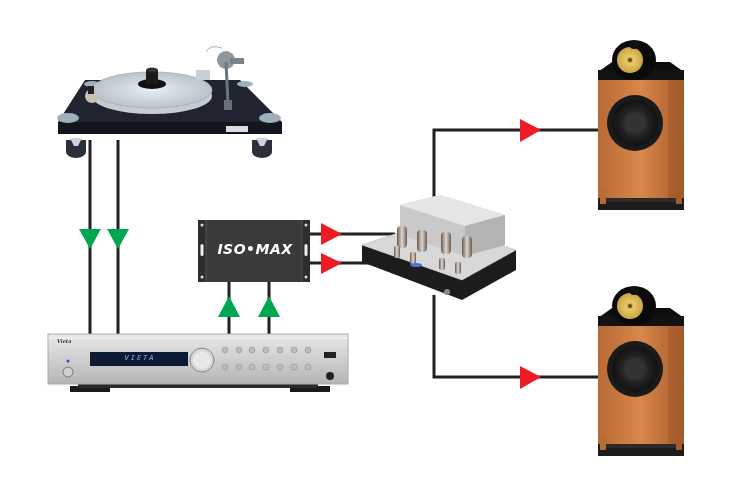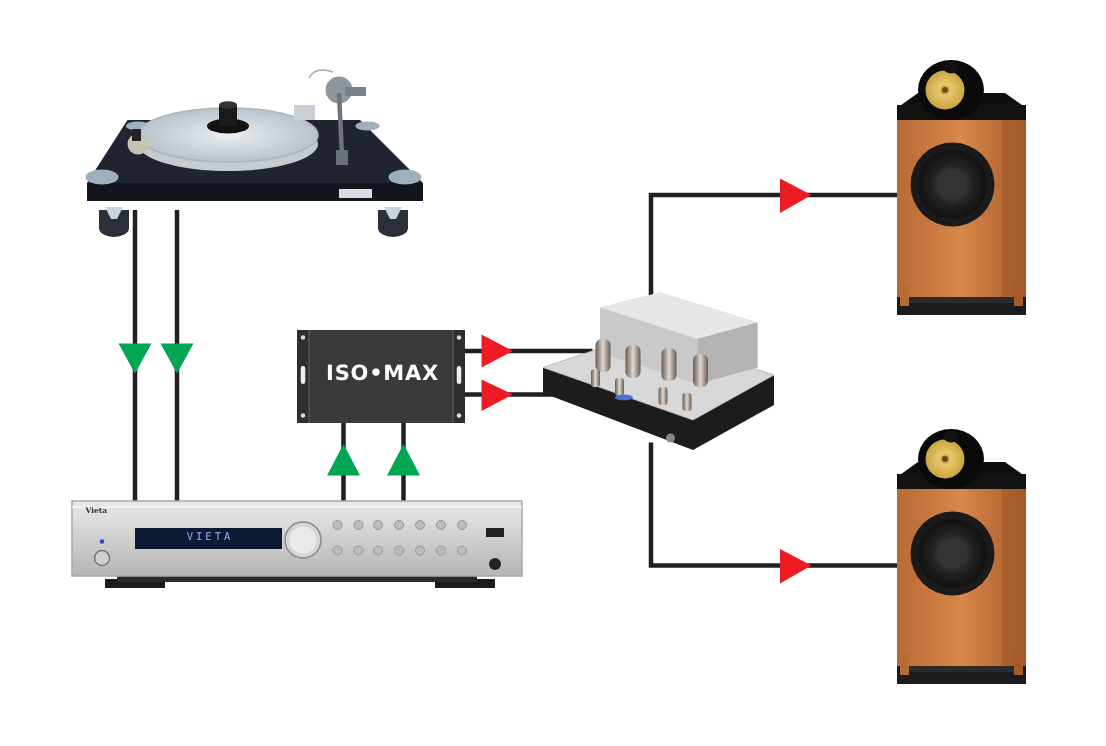--- a/index.html
+++ b/index.html
@@ -1,17 +1,17 @@
 <!DOCTYPE html>
 <html><head>
 <meta charset="utf-8">
 <style>
   html, body { margin: 0; padding: 0; background: #ffffff; }
   body { width: 737px; height: 497px; position: relative; overflow: hidden; font-family: "Liberation Sans", sans-serif; }
-  .stage { position: absolute; left: 0; top: 0; width: 737px; height: 424px; }
+  .stage { position: absolute; left: 0; top: 0; width: 737px; height: 424px; font-style: italic; }
   svg { position: absolute; left: 0; top: 0; }
   .isomax-label { position: absolute; left: 207px; top: 241px; width: 96px; text-align: center; color: #ffffff; font-weight: bold; font-size: 14px; letter-spacing: 0.5px; font-family: "DejaVu Sans", sans-serif; }
   .display-text { position: absolute; left: 118px; top: 354px; width: 44px; text-align: center; color: #8fb4ff; font-size: 7px; letter-spacing: 2px; font-family: "DejaVu Sans Mono", monospace; }
   .brand-text { position: absolute; left: 57px; top: 338px; font-size: 5px; color: #333; font-weight: bold; font-family: "DejaVu Serif", serif; }
 </style>
 </head>
 <body>
 
 <div class="stage">
 <svg width="737" height="497" viewBox="0 0 737 497" xmlns="http://www.w3.org/2000/svg">

